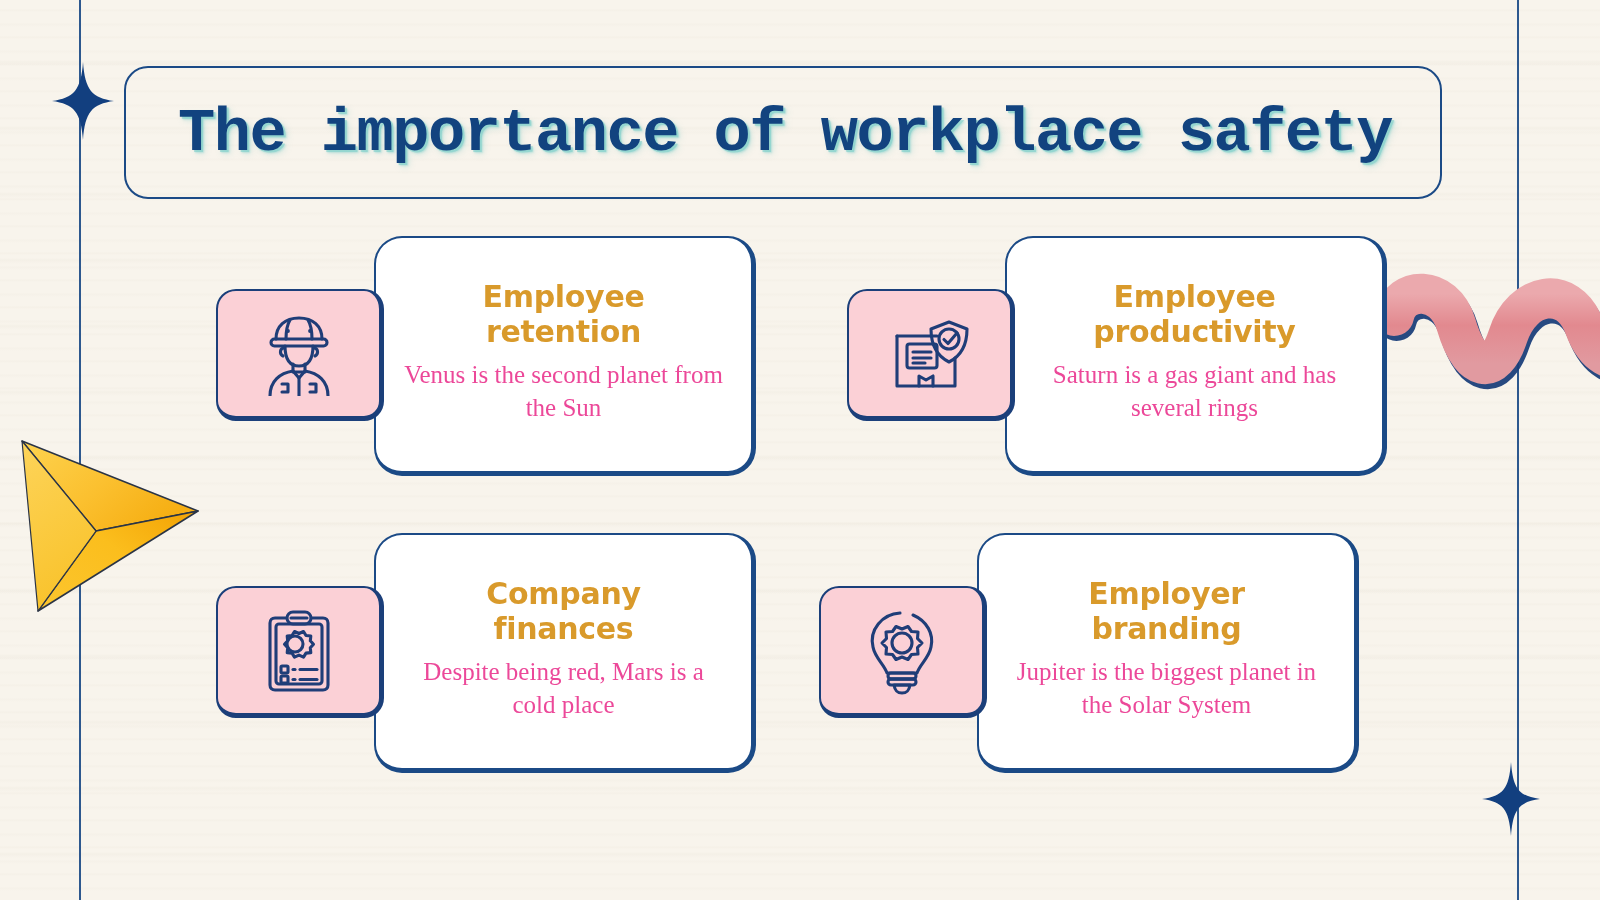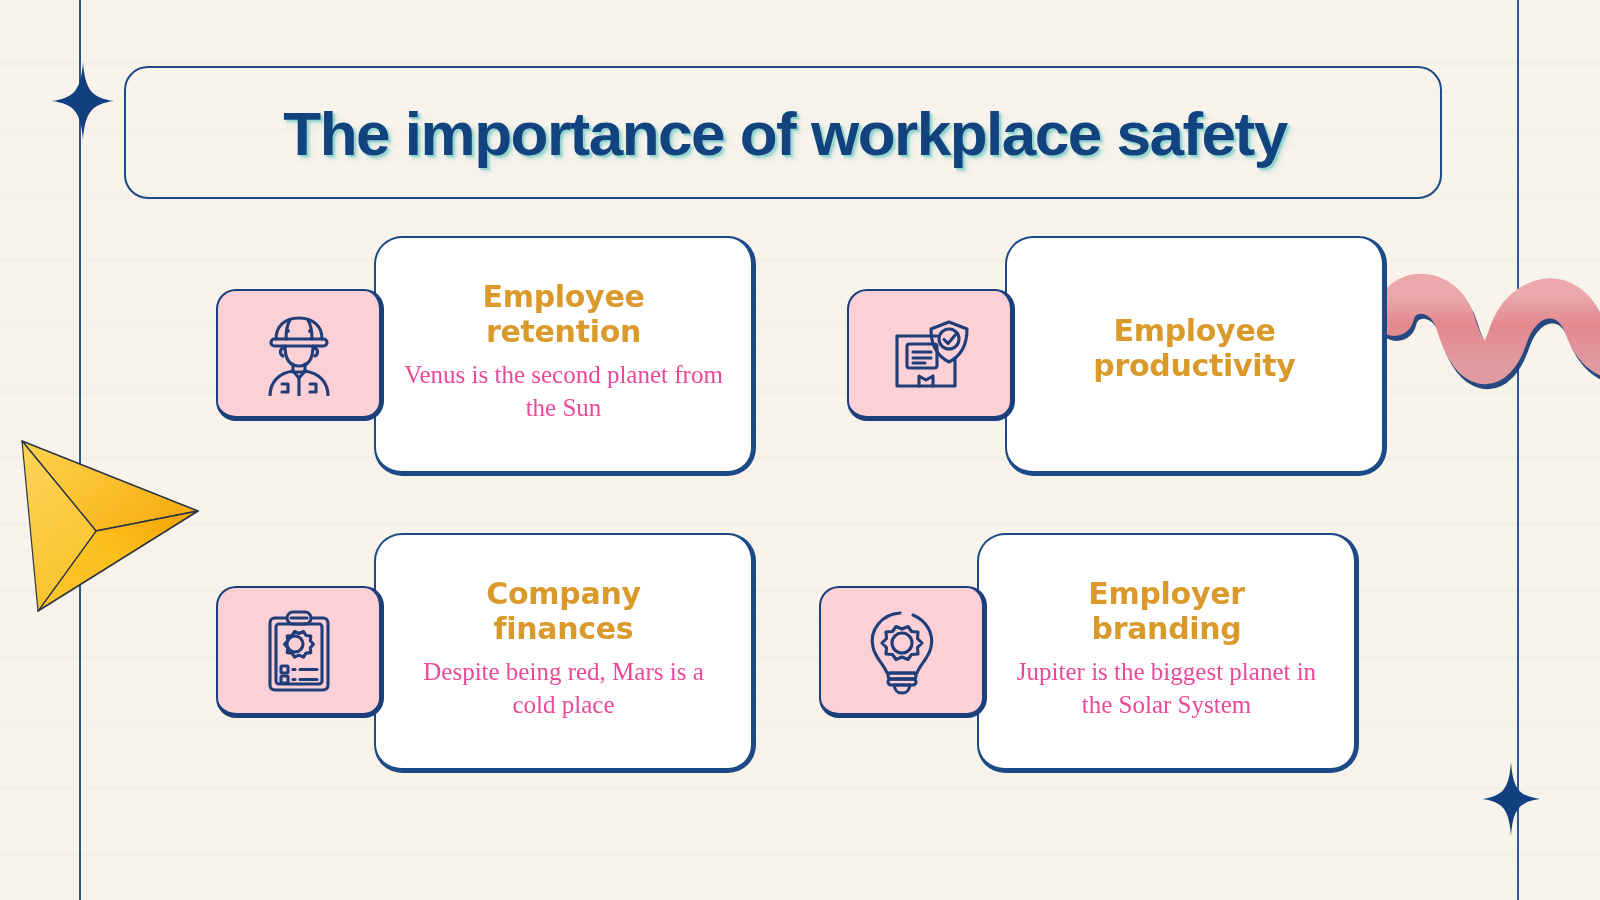--- a/index.html
+++ b/index.html
@@ -96,21 +96,21 @@
   }
   #slide-title {
     position: absolute;
     left: 150px;
     top: 72px;
     width: 1270px;
     height: 122px;
     display: flex;
     align-items: center;
     justify-content: center;
-    font-family: Liberation Sans, sans-serif;
+    font-family: Liberation Mono, monospace;
     font-size: 62px;
     font-weight: 700;
     letter-spacing: -1.5px;
     color: #12437f;
     white-space: nowrap;
     text-shadow:
        2px 2px 0 rgba(120, 205, 200, 0.55),
        3px 3px 2px rgba(120, 205, 200, 0.40),
        4px 4px 6px rgba(120, 200, 196, 0.25);
   }
@@ -282,20 +282,21 @@
         <path d="M24 38 L42 38"></path>
         <path d="M24 44 L42 44"></path>
         <path d="M24 49 L36 49"></path>
         <path d="M60 8 L78 15 C78 33, 70 43, 60 48 C50 43, 42 33, 42 15 Z"></path>
         <circle cx="60" cy="25" r="10"></circle>
         <path d="M55 25.5 L59 29.5 L68 19"></path>
       </svg>
     </div>
     <div class="feature-card">
       <p class="feature-title">Employee productivity</p>
+      <p class="feature-desc">Saturn is a gas giant and has several rings</p>
     </div>
   </div>
 
   <div class="feature-item" id="feature-3">
     <div class="icon-tile">
       <svg width="76" height="88" viewBox="0 0 76 88" fill="none" stroke="#1f3d78" stroke-width="3.1" stroke-linecap="round" stroke-linejoin="round">
         <path d="M49 8 C63 14, 70 27, 67 40 C65 51, 56 57, 53 66 L23 66 C20 57, 11 51, 9 40 C5 23, 18 7, 36 6"></path>
         <path d="M38 19.5 L44 22 L50 19.5 L53.5 24.5 L60 25 L59.5 31.5 L64 36 L59.5 40.5 L60 47 L53.5 47.5 L50 52.5 L44 50 L38 52.5 L34.5 47.5 L28 47 L28.5 40.5 L24 36 L28.5 31.5 L28 25 L34.5 24.5 Z" transform="translate(-6,0)"></path>
         <circle cx="38" cy="36" r="10"></circle>
         <rect x="24" y="66" width="28" height="6" rx="3"></rect>

